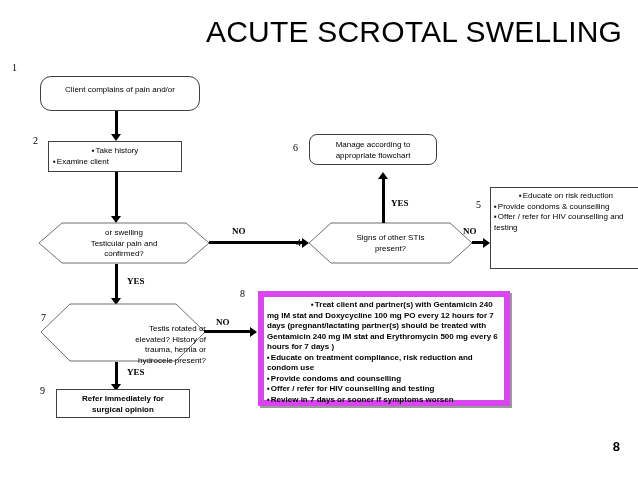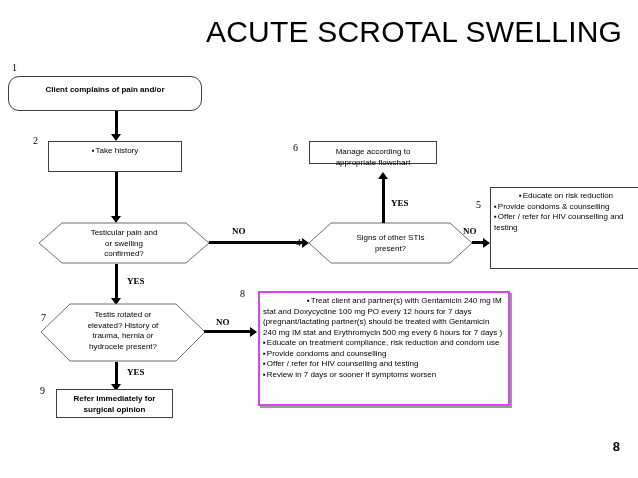--- a/index.html
+++ b/index.html
@@ -51,22 +51,23 @@
     line-height: 10.5px;
   }
   .rect {
     border: 1px solid #3f3f3f;
   }
   .rounded {
     border: 1px solid #3f3f3f;
     border-radius: 11px;
   }
   .shadowbox {
-    border: 2px solid #d946ef;
+    border: 6px solid #d946ef;
     box-shadow: 2px 2px 0 0 #9a9a9a;
+    font-weight: bold;
   }
 
   .node .inner {
     padding: 3px 4px;
   }
   .center { text-align: center; }
   .bold { font-weight: bold; }
 
   .bullets {
     margin: 0;
@@ -163,49 +164,50 @@
   }
 </style>
 </head>
 <body>
 
 <div id="page">
 
   <div class="title">ACUTE SCROTAL SWELLING</div>
 
   <div class="stepnum" style="left:12px; top:63px;">1</div>
-  <div class="node rounded" style="left:8px; top:76px; width:194px; height:35px;font-weight:bold;">
+  <div class="node rounded" style="left:40px; top:76px; width:160px; height:35px;">
     <div class="inner center" style="padding-top:8px;">
       <div>Client complains of pain and/or</div>
     </div>
   </div>
 
   <div class="vline" style="left:115px; top:111px; height:25px;"></div>
   <div class="arrow-down" style="left:111px; top:134px;"></div>
 
   <div class="stepnum" style="left:33px; top:136px;">2</div>
   <div class="node rect" style="left:48px; top:141px; width:134px; height:31px;">
     <div class="inner" style="padding-top:4px;">
       <ul class="bullets">
         <li class="first-indent">Take history</li>
+        <li>Examine client</li>
       </ul>
     </div>
   </div>
 
   <div class="vline" style="left:115px; top:172px; height:46px;"></div>
   <div class="arrow-down" style="left:111px; top:216px;"></div>
 
   <div class="stepnum" style="left:42px; top:238px;">3</div>
   <div class="hex" style="left:38px; top:222px; width:172px; height:42px;">
     <svg width="172" height="42" viewBox="0 0 172 42">
       <polygon points="24,1 148,1 171,21 148,41 24,41 1,21" fill="#ffffff" stroke="#6f6f6f" stroke-width="1"></polygon>
     </svg>
     <div class="hextext" style="top:6px;">
+      <div>or swelling</div>
       <div>Testicular pain and</div>
-      <div>or swelling</div>
       <div>confirmed?</div>
     </div>
   </div>
 
   <div class="hline" style="left:209px; top:241px; width:95px;"></div>
   <div class="arrow-right" style="left:302px; top:238px;"></div>
   <div class="edgelabel" style="left:232px; top:226px;">NO</div>
 
   <div class="vline" style="left:115px; top:264px; height:36px;"></div>
   <div class="arrow-down" style="left:111px; top:298px;"></div>
@@ -224,21 +226,21 @@
 
   <div class="hline" style="left:472px; top:241px; width:14px;"></div>
   <div class="arrow-right" style="left:483px; top:238px;"></div>
   <div class="edgelabel" style="left:463px; top:226px;">NO</div>
 
   <div class="vline" style="left:382px; top:179px; height:44px;"></div>
   <div class="arrow-up" style="left:378px; top:172px;"></div>
   <div class="edgelabel" style="left:391px; top:198px;">YES</div>
 
   <div class="stepnum" style="left:293px; top:143px;">6</div>
-  <div class="node rect" style="left:309px; top:141px; width:128px; height:23px;">
+  <div class="node rect" style="left:309px; top:134px; width:128px; height:31px;border-radius:8px;">
     <div class="inner center" style="padding-top:5px;">
       <div>Manage according to</div>
       <div>appropriate flowchart</div>
     </div>
   </div>
 
   <div class="stepnum" style="left:476px; top:200px;">5</div>
   <div class="node rect" style="left:490px; top:187px; width:151px; height:82px;">
     <div class="inner" style="padding:3px 2px 0 3px;">
       <ul class="bullets">
@@ -247,21 +249,21 @@
         <li>Offer / refer for HIV counselling and testing</li>
       </ul>
     </div>
   </div>
 
   <div class="stepnum" style="left:41px; top:313px;">7</div>
   <div class="hex" style="left:40px; top:303px; width:166px; height:59px;">
     <svg width="166" height="59" viewBox="0 0 166 59">
       <polygon points="30,1 136,1 165,29 136,58 30,58 1,29" fill="#ffffff" stroke="#6f6f6f" stroke-width="1"></polygon>
     </svg>
-    <div class="hextext" style="top:7px;">
+    <div class="hextext" style="top:21px;text-align:right;">
       <div>Testis rotated or</div>
       <div>elevated? History of</div>
       <div>trauma, hernia or</div>
       <div>hydrocele present?</div>
     </div>
   </div>
 
   <div class="hline" style="left:204px; top:330px; width:48px;"></div>
   <div class="arrow-right" style="left:250px; top:327px;"></div>
   <div class="edgelabel" style="left:216px; top:317px;">NO</div>
@@ -277,21 +279,21 @@
         <li class="first-indent" style="text-align:left; text-indent:44px;">Treat client and partner(s) with Gentamicin 240 mg IM stat and Doxycycline 100 mg PO every 12 hours for 7 days (pregnant/lactating partner(s) should be treated with Gentamicin 240 mg IM stat and Erythromycin 500 mg every 6 hours for 7 days )</li>
         <li>Educate on treatment compliance, risk reduction and condom use</li>
         <li>Provide condoms and counselling</li>
         <li>Offer / refer for HIV counselling and testing</li>
         <li>Review in 7 days or sooner if symptoms worsen</li>
       </ul>
     </div>
   </div>
 
   <div class="stepnum" style="left:40px; top:386px;">9</div>
-  <div class="node rect" style="left:56px; top:389px; width:117px; height:29px;">
+  <div class="node rect" style="left:56px; top:389px; width:134px; height:29px;">
     <div class="inner center bold" style="padding-top:4px;">
       <div>Refer Immediately for</div>
       <div>surgical opinion</div>
     </div>
   </div>
 
   <div class="pagenum">8</div>
 
 </div>
 

